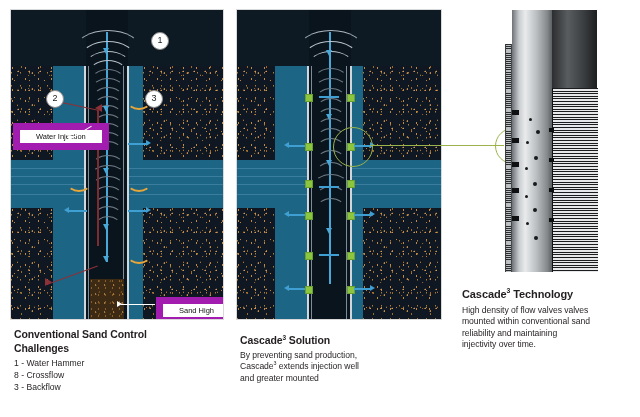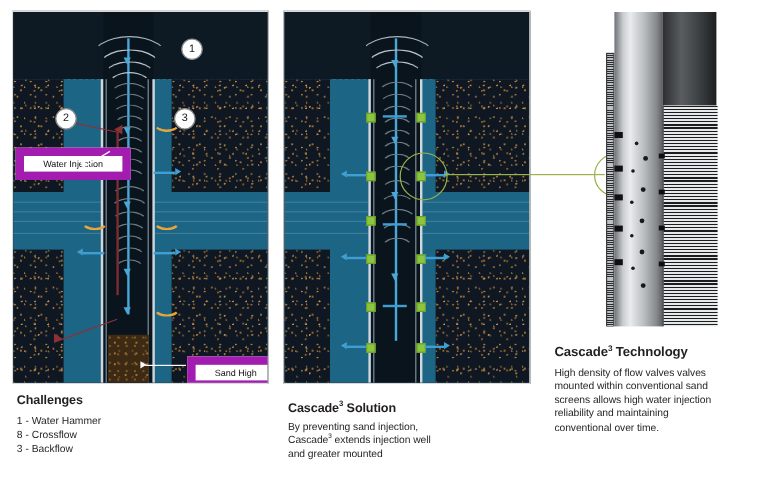--- a/index.html
+++ b/index.html
@@ -329,41 +329,41 @@
     <div class="slotmark" style="left:7px;top:178px;width:7px;height:5px;"></div>
     <div class="slotmark" style="left:7px;top:206px;width:7px;height:5px;"></div>
 
     <div class="slotmark" style="left:44px;top:118px;width:5px;height:4px;"></div>
     <div class="slotmark" style="left:44px;top:148px;width:5px;height:4px;"></div>
     <div class="slotmark" style="left:44px;top:178px;width:5px;height:4px;"></div>
     <div class="slotmark" style="left:44px;top:208px;width:5px;height:4px;"></div>
   </div>
 
   <div class="cap" style="left:14px;top:328px;width:215px;">
+    <div class="cap-title">Conventional Sand Control</div>
     <div class="cap-title">Challenges</div>
     <div class="cap-list" style="margin-top:2px;">1 - Water Hammer</div>
     <div class="cap-list">8 - Crossflow</div>
     <div class="cap-list">3 - Backflow</div>
   </div>
 
   <div class="cap" style="left:240px;top:334px;width:200px;">
     <div class="cap-title">
       <span>Cascade</span><sup>3</sup><span> Solution</span>
     </div>
-    <div class="cap-body" style="margin-top:2px;">By preventing sand injection,</div>
+    <div class="cap-body" style="margin-top:2px;">By preventing sand production,</div>
     <div class="cap-body">
       <span>Cascade</span><sup>3</sup><span> extends injection well</span>
     </div>
     <div class="cap-body">and greater mounted</div>
   </div>
 
   <div class="cap" style="left:462px;top:288px;width:178px;">
     <div class="cap-title" style="font-size:11px;">
       <span>Cascade</span><sup>3</sup><span> Technology</span>
     </div>
     <div class="cap-body" style="margin-top:3px;">High density of flow valves valves</div>
     <div class="cap-body">mounted within conventional sand</div>
-    <div class="cap-body">screens allows high water injection</div>
     <div class="cap-body">reliability and maintaining</div>
-    <div class="cap-body">conventional over time.</div>
+    <div class="cap-body">injectivity over time.</div>
   </div>
 
 </div>
 
 </body></html>

